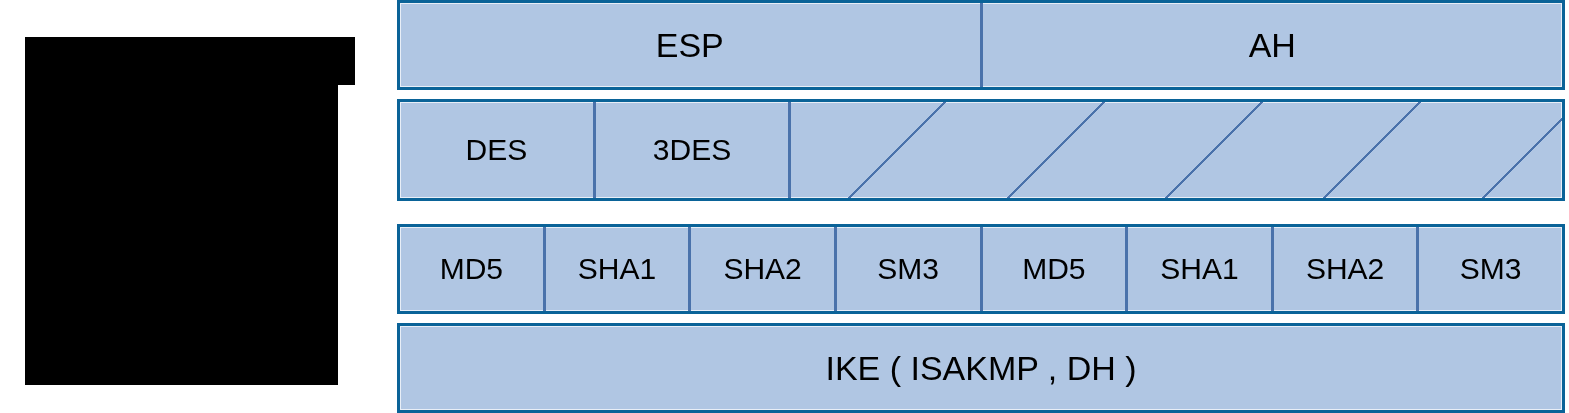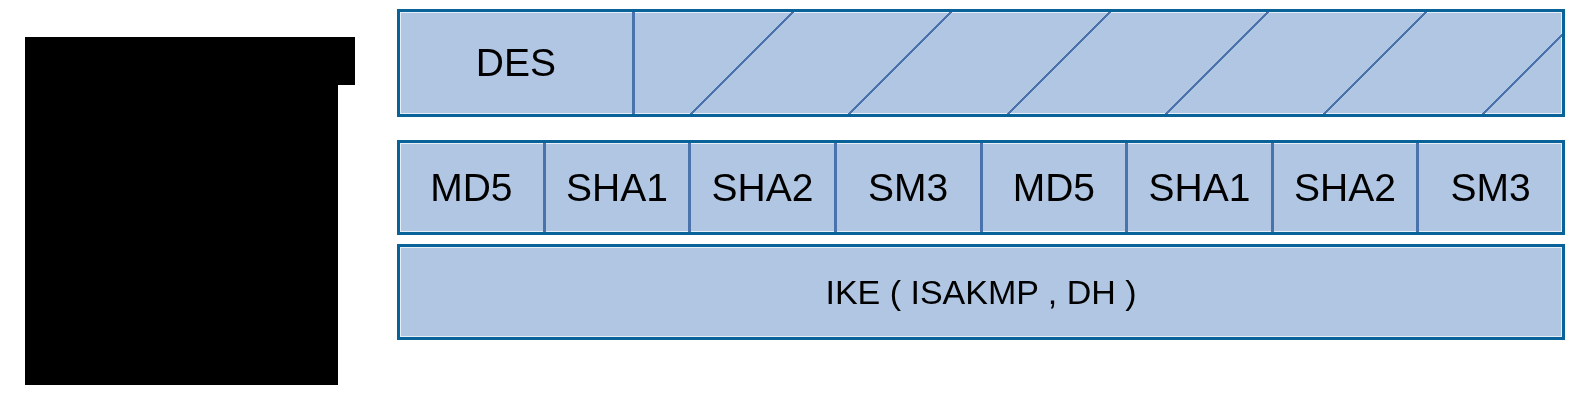--- a/index.html
+++ b/index.html
@@ -67,21 +67,21 @@
   .band.row-hash     { height: 95px; margin-top: 23px; }
   .band.row-ike      { height: 96px; margin-top: 9px; }
 
   .cell {
     position: relative;
     box-sizing: border-box;
     display: flex;
     align-items: center;
     justify-content: center;
     color: #000000;
-    font-size: 39px;
+    font-size: 30px;
     line-height: 1.06;
     text-align: center;
     white-space: pre-line;
     letter-spacing: 0px;
   }
   .cell + .cell { border-left: 3px solid #4a72ab; }
 
   .cell.title { font-size: 34px; }
   .cell.ike   { font-size: 34px; }
 
@@ -101,23 +101,28 @@
 </head>
 <body>
 
 <div id="redacted-block">
   <div class="rb-main"></div>
   <div class="rb-ear"></div>
 </div>
 
 <div id="ipsec-diagram">
 
+  <div class="band row-esp-ah">
+    <div class="cell title" style="flex:4">ESP</div>
+    <div class="cell title" style="flex:4">AH</div>
+  </div>
 
   <div class="band row-crypto">
     <div class="cell" style="flex:1">DES</div>
+    <div class="cell" style="flex:1">3DES</div>
     <div class="cell hatched" style="flex:4"></div>
   </div>
 
   <div class="band row-hash">
     <div class="cell" style="flex:1">MD5</div>
     <div class="cell" style="flex:1">SHA1</div>
     <div class="cell" style="flex:1">SHA2</div>
     <div class="cell" style="flex:1">SM3</div>
     <div class="cell" style="flex:1">MD5</div>
     <div class="cell" style="flex:1">SHA1</div>

